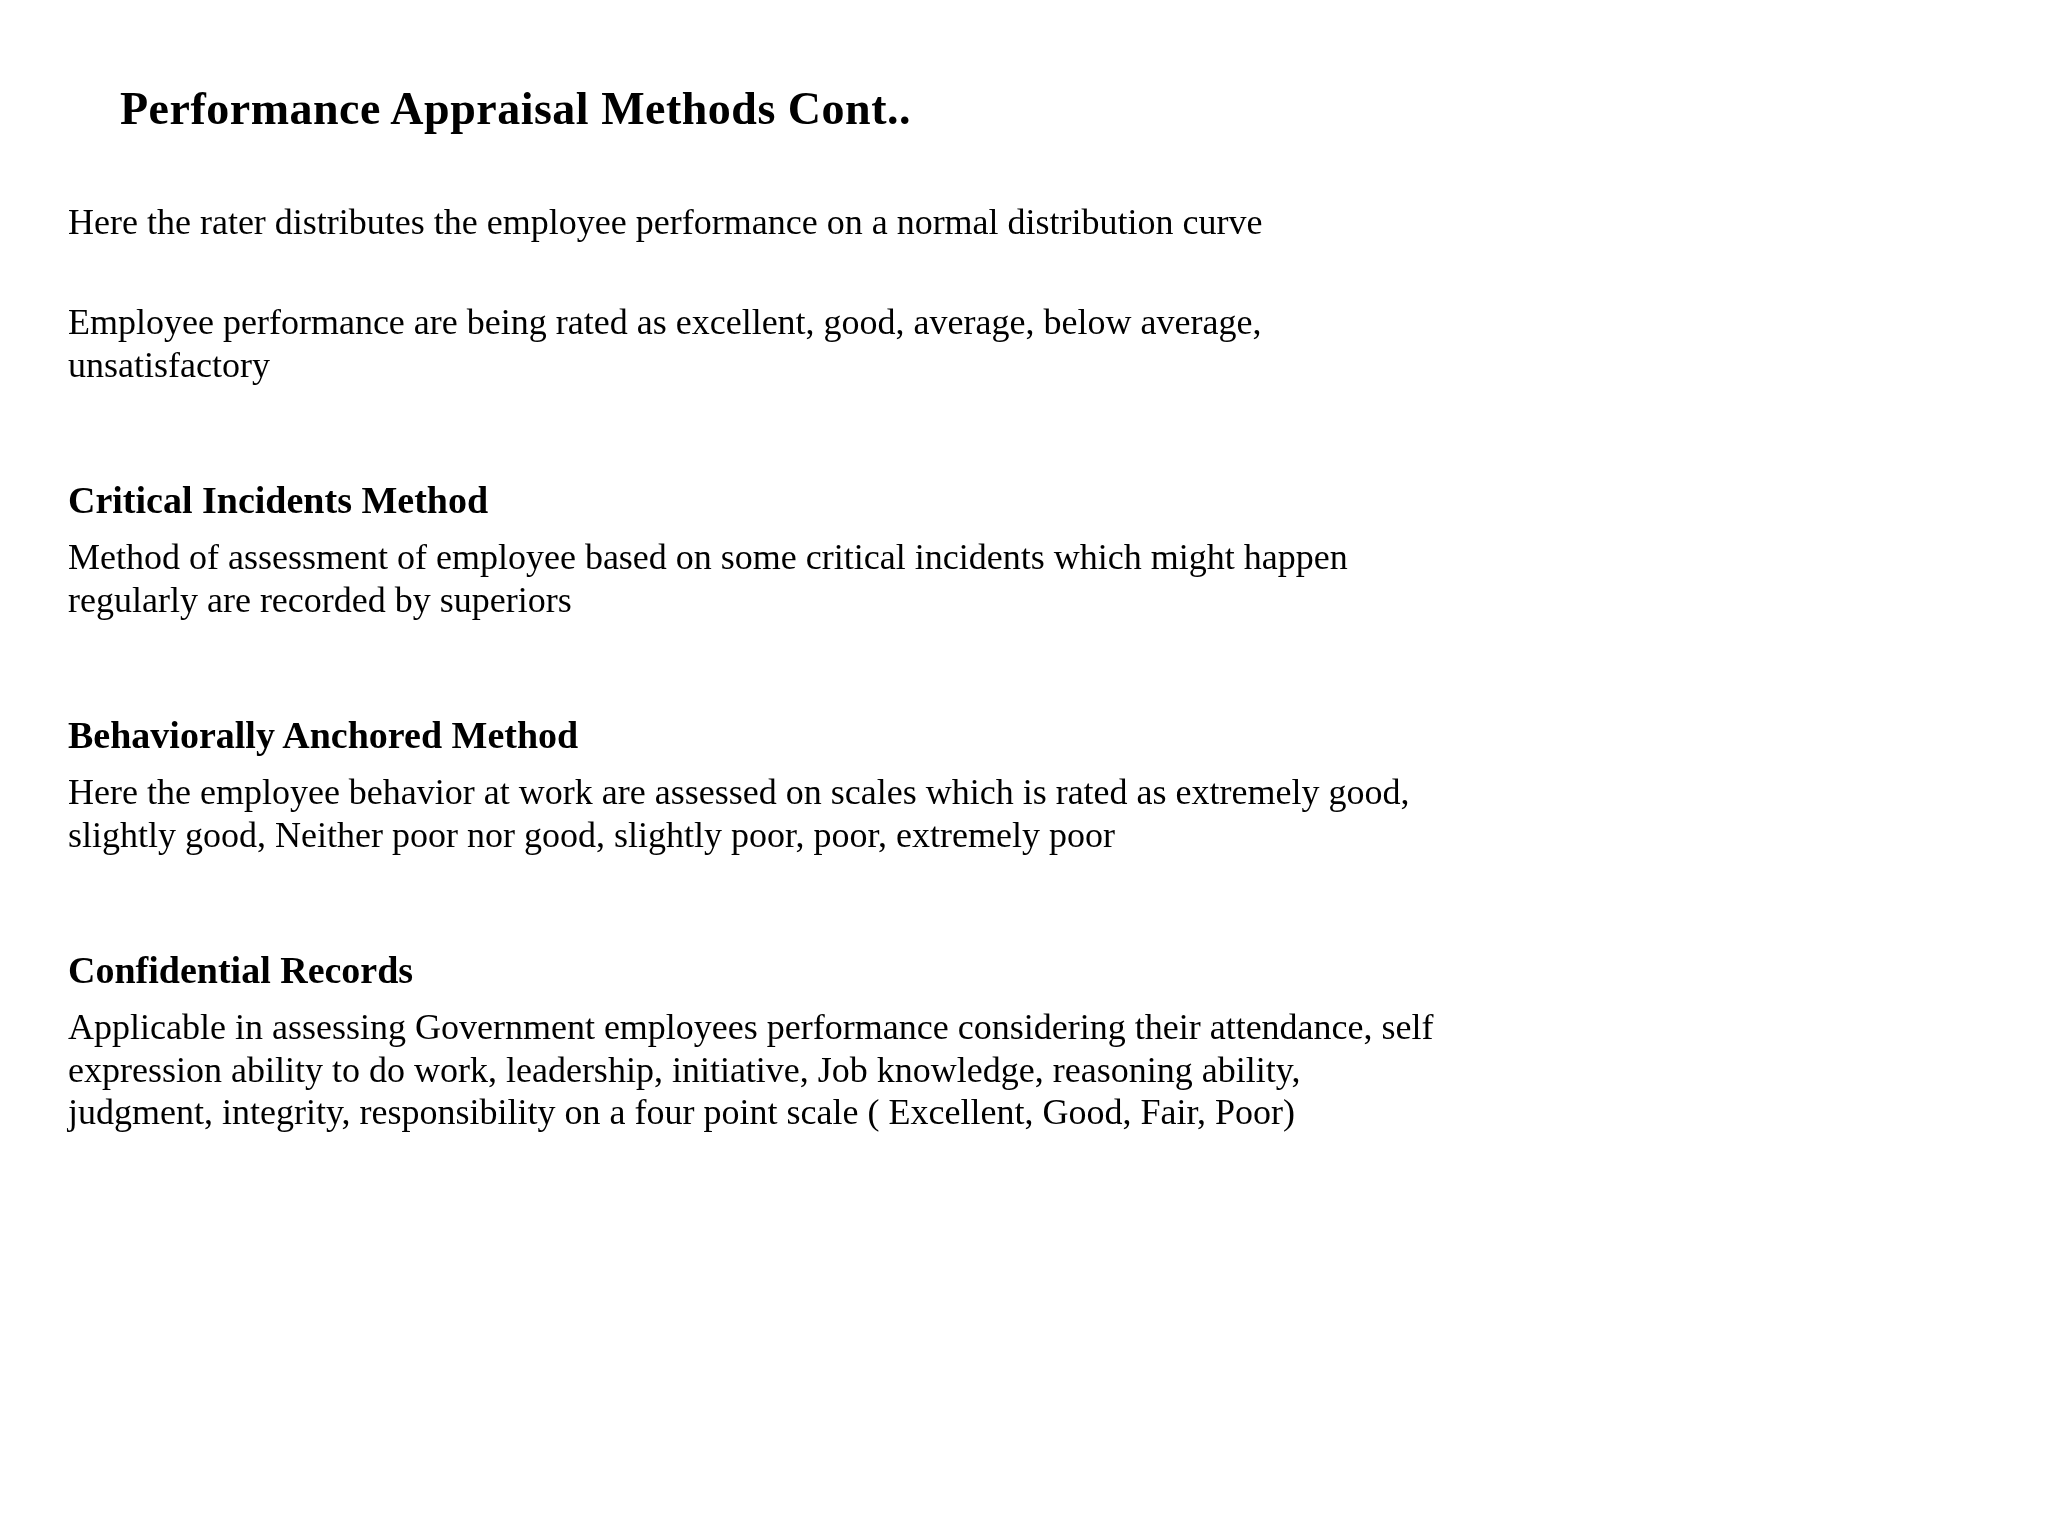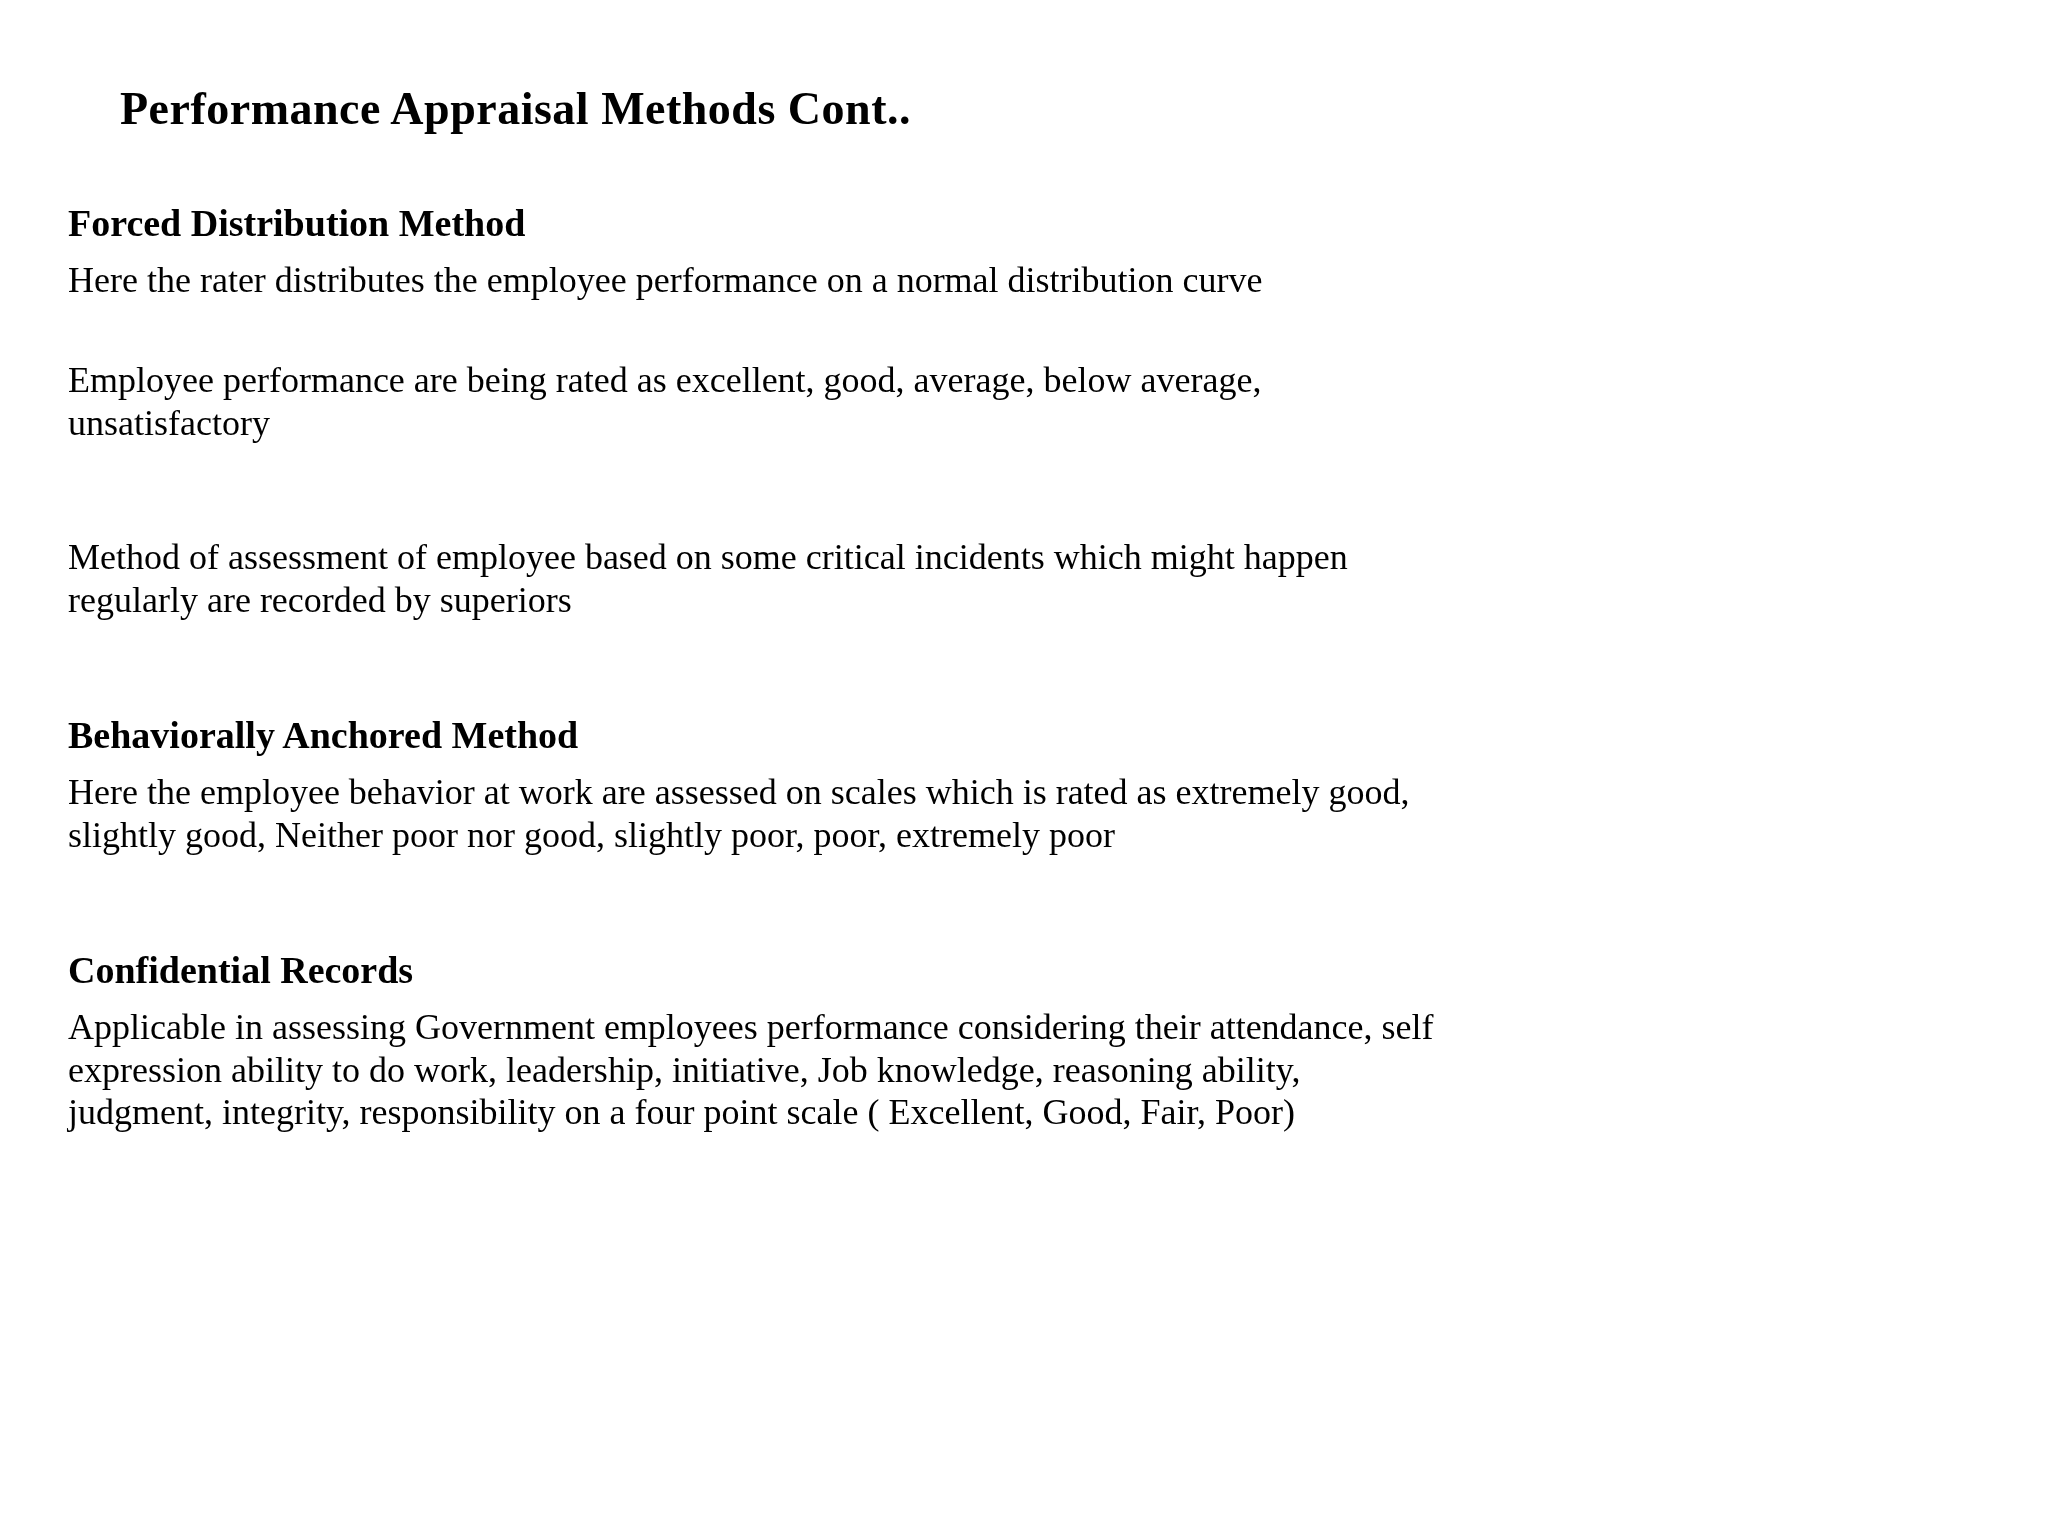--- a/index.html
+++ b/index.html
@@ -54,26 +54,26 @@
 </head>
 <body>
 
 <div class="slide">
 
   <h1 class="slide-title">Performance Appraisal Methods Cont..</h1>
 
   <div class="content">
 
     <div class="section">
-      <h2 class="section-heading">Forced Distribution Method</h2>
       <p class="section-paragraph">Here the rater distributes the employee performance on a normal distribution curve</p>
       <p class="section-paragraph">Employee performance are being rated as excellent, good, average, below average, unsatisfactory</p>
     </div>
 
     <div class="section">
+      <h2 class="section-heading">Critical Incidents Method</h2>
       <p class="section-paragraph">Method of assessment of employee based on some critical incidents which might happen regularly are recorded by superiors</p>
     </div>
 
     <div class="section">
       <h2 class="section-heading">Behaviorally Anchored Method</h2>
       <p class="section-paragraph">Here the employee behavior at work are assessed on scales which is rated as extremely good, slightly good, Neither poor nor good, slightly poor, poor, extremely poor</p>
     </div>
 
     <div class="section">
       <h2 class="section-heading">Confidential Records</h2>

